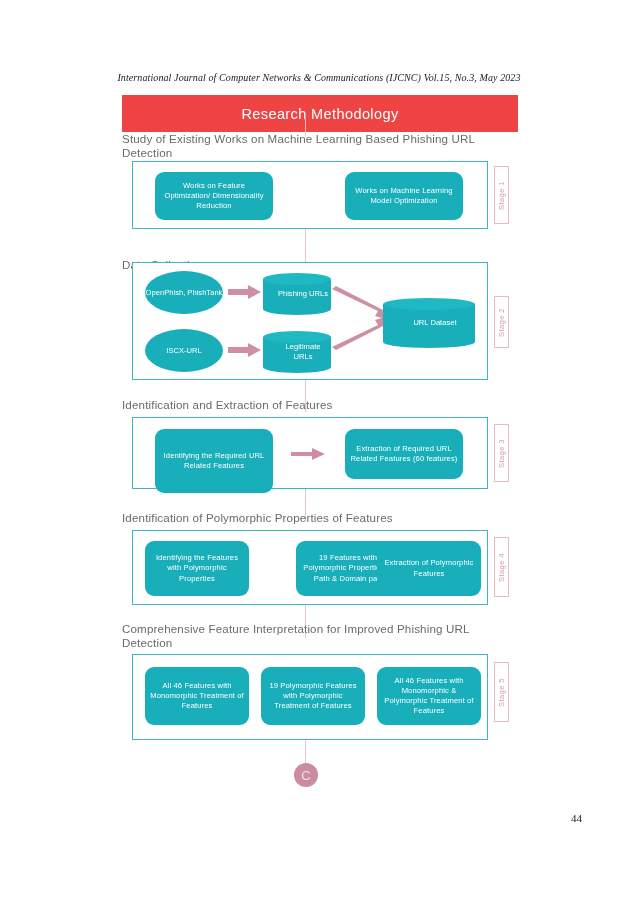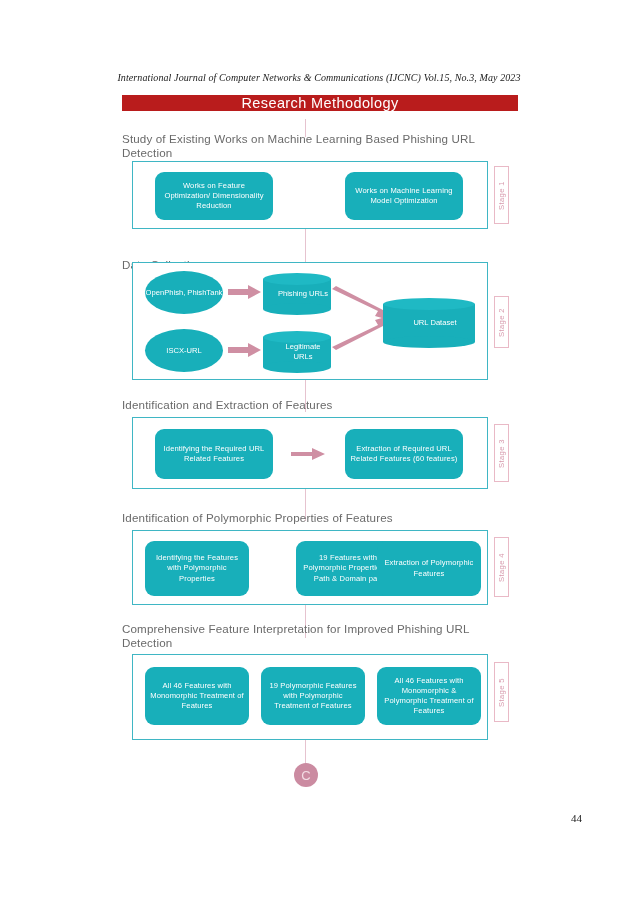--- a/index.html
+++ b/index.html
@@ -13,22 +13,22 @@
   
   .journal-header{
     position:absolute;left:0;right:0;top:72px;
     text-align:center;
     font-family:"Liberation Serif", serif;
     font-size:10px;color:#1a1a1a;letter-spacing:.1px;font-style:italic;
   }
 
   
   .banner{
-    position:absolute;left:122px;top:95px;width:396px;height:16px;
-    background:#b91c1c;
+    position:absolute;left:122px;top:95px;width:396px;height:37px;
+    background:#ef4444;
     display:flex;align-items:center;justify-content:center;
   }
   .banner-text{
     color:#ffffff;font-size:14.5px;letter-spacing:.4px;
     font-weight:400;
   }
 
   
   .spine{
     position:absolute;left:305px;width:1.4px;background:#e6c3cf;
@@ -193,21 +193,21 @@
     </div>
   </div>
 
   <div class="stage-tag" style="left:494px;top:296px;height:52px;">
     <span>Stage 2</span>
   </div>
 
   <div class="stage-heading" style="top:398px;">Identification and Extraction of Features</div>
 
   <div class="stage-box" style="top:417px;height:72px;">
-    <div class="node" style="left:22px;top:11px;width:118px;height:50px;">Identifying the Required URL Related Features</div>
+    <div class="node" style="left:22px;top:11px;width:118px;height:64px;">Identifying the Required URL Related Features</div>
 
     <div class="arrow" style="left:158px;top:28px;width:34px;height:16px;">
       <svg width="34" height="16" viewBox="0 0 34 16">
         <path d="M0 6 h21 v-4 l13 6 -13 6 v-4 H0 z" fill="#cf8fa3"></path>
       </svg>
     </div>
 
     <div class="node" style="left:212px;top:11px;width:118px;height:50px;">Extraction of Required URL Related Features (60 features)</div>
   </div>
 

